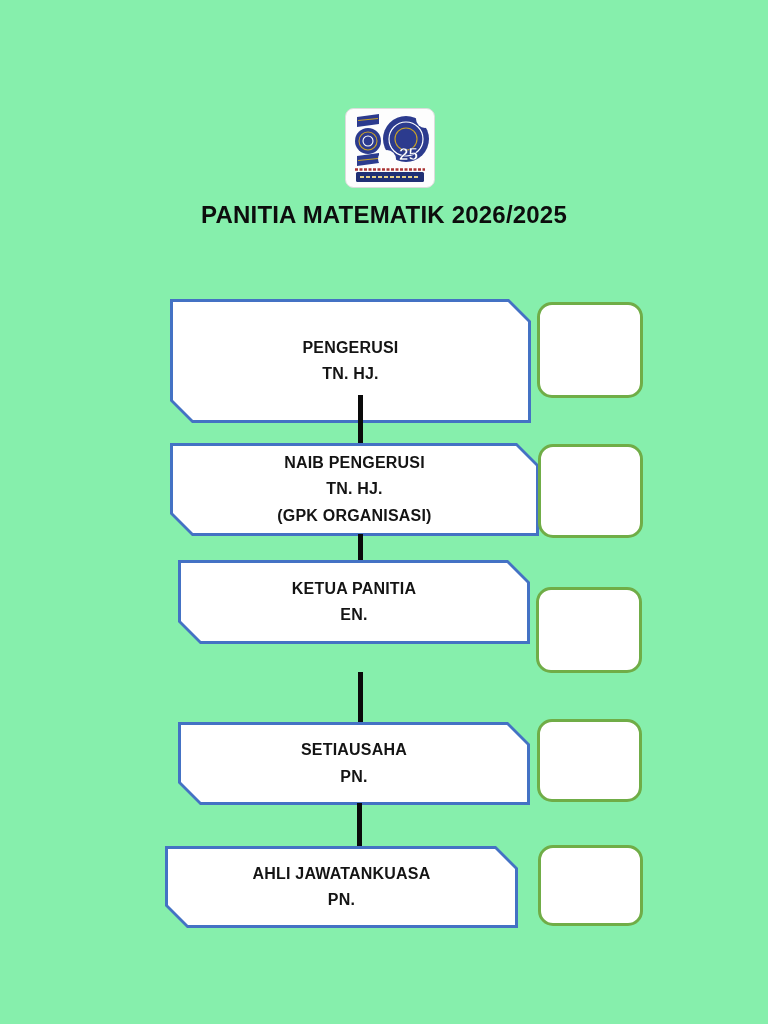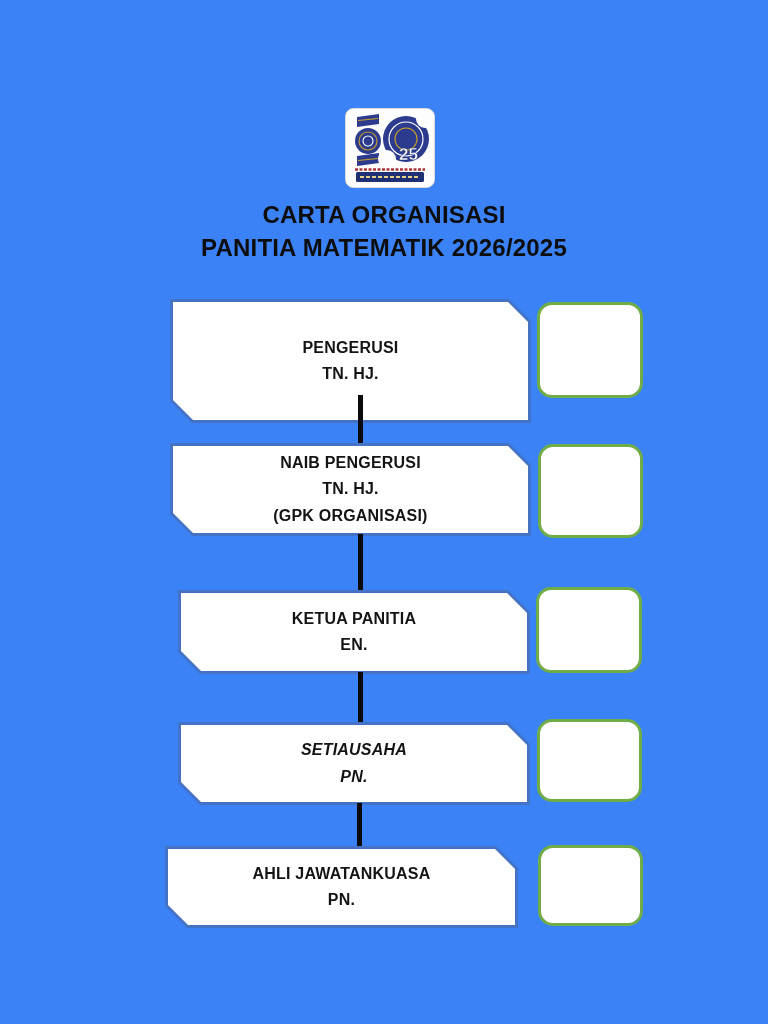--- a/index.html
+++ b/index.html
@@ -4,21 +4,21 @@
 <style>
   html, body {
     margin: 0;
     padding: 0;
     background: #ffffff;
   }
   .page {
     position: relative;
     width: 768px;
     height: 1024px;
-    background: #3b82f6;
+    background: #86efac;
     font-family: "Liberation Sans", sans-serif;
     overflow: hidden;
   }
 
   
   .logo {
     position: absolute;
     left: 345px;
     top: 108px;
     width: 90px;
@@ -60,23 +60,23 @@
     justify-content: center;
     text-align: center;
     font-weight: bold;
     font-size: 16px;
     line-height: 26.5px;
     color: #141414;
     letter-spacing: 0.2px;
   }
 
   .n1 { left: 170px; top: 299px; width: 361px; height: 124px; }
-  .n2 { left: 170px; top: 443px; width: 361px; height: 93px; }
-  .n3 { left: 178px; top: 590px; width: 352px; height: 84px; }
-  .n4 { left: 178px; top: 722px; width: 352px; height: 83px; font-style: italic; }
+  .n2 { left: 170px; top: 443px; width: 361px; height: 93px; padding-left: 8px; }
+  .n3 { left: 178px; top: 560px; width: 352px; height: 84px; }
+  .n4 { left: 178px; top: 722px; width: 352px; height: 83px; }
   .n5 { left: 165px; top: 846px; width: 353px; height: 82px; }
 
   
   .connector {
     position: absolute;
     width: 5px;
     background: #0a0a0a;
   }
   .c1 { left: 358px; top: 395px; height: 50px; }
   .c2 { left: 358px; top: 534px; height: 58px; }
@@ -126,21 +126,20 @@
       </g>
 
       <line x1="10" y1="61.5" x2="80" y2="61.5" stroke="#aa3333" stroke-width="2.6" stroke-dasharray="3 1.5"></line>
 
       <rect x="11" y="64" width="68" height="10" rx="1.5" fill="#203075"></rect>
       <line x1="15" y1="69" x2="75" y2="69" stroke="#e8d28a" stroke-width="2.2" stroke-dasharray="4 2"></line>
     </svg>
   </div>
 
   <div class="title">
-    <div>CARTA ORGANISASI</div>
     <div>PANITIA MATEMATIK 2026/2025</div>
   </div>
 
   <div class="node n1">
     <div class="node-fill"></div>
     <div class="node-text">
       <span>PENGERUSI</span>
       <span>TN. HJ.</span>
     </div>
   </div>

